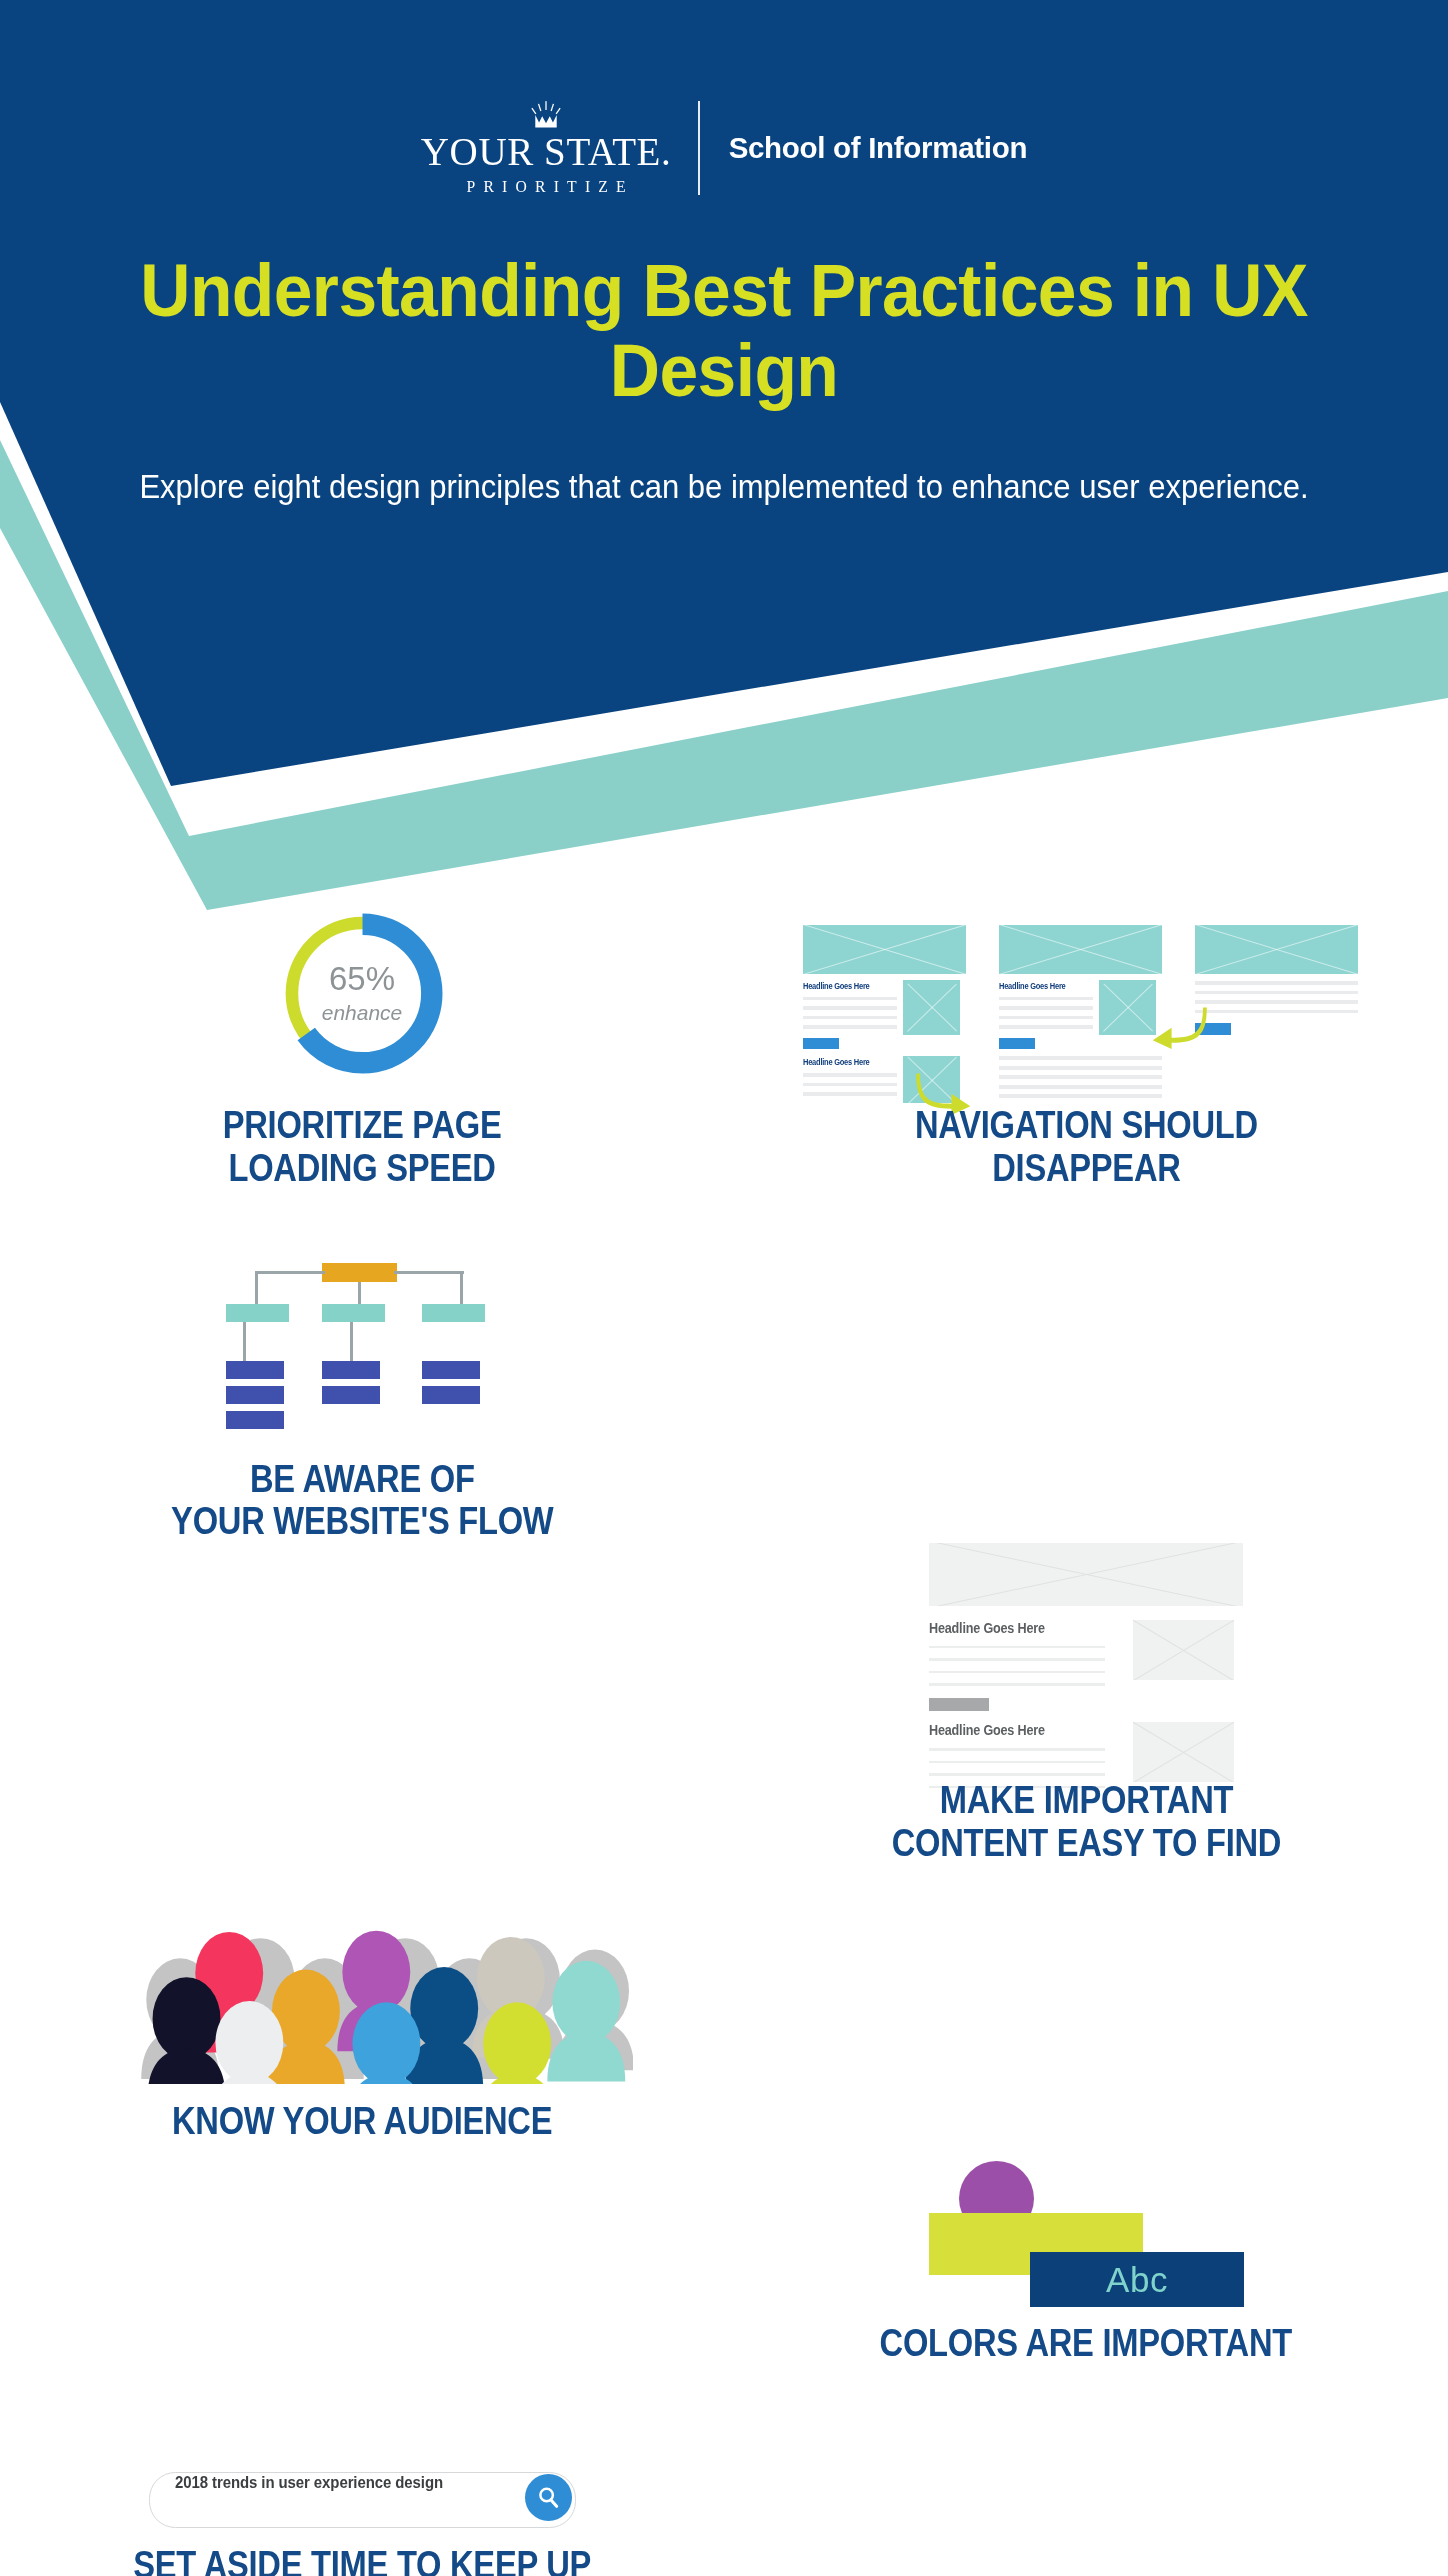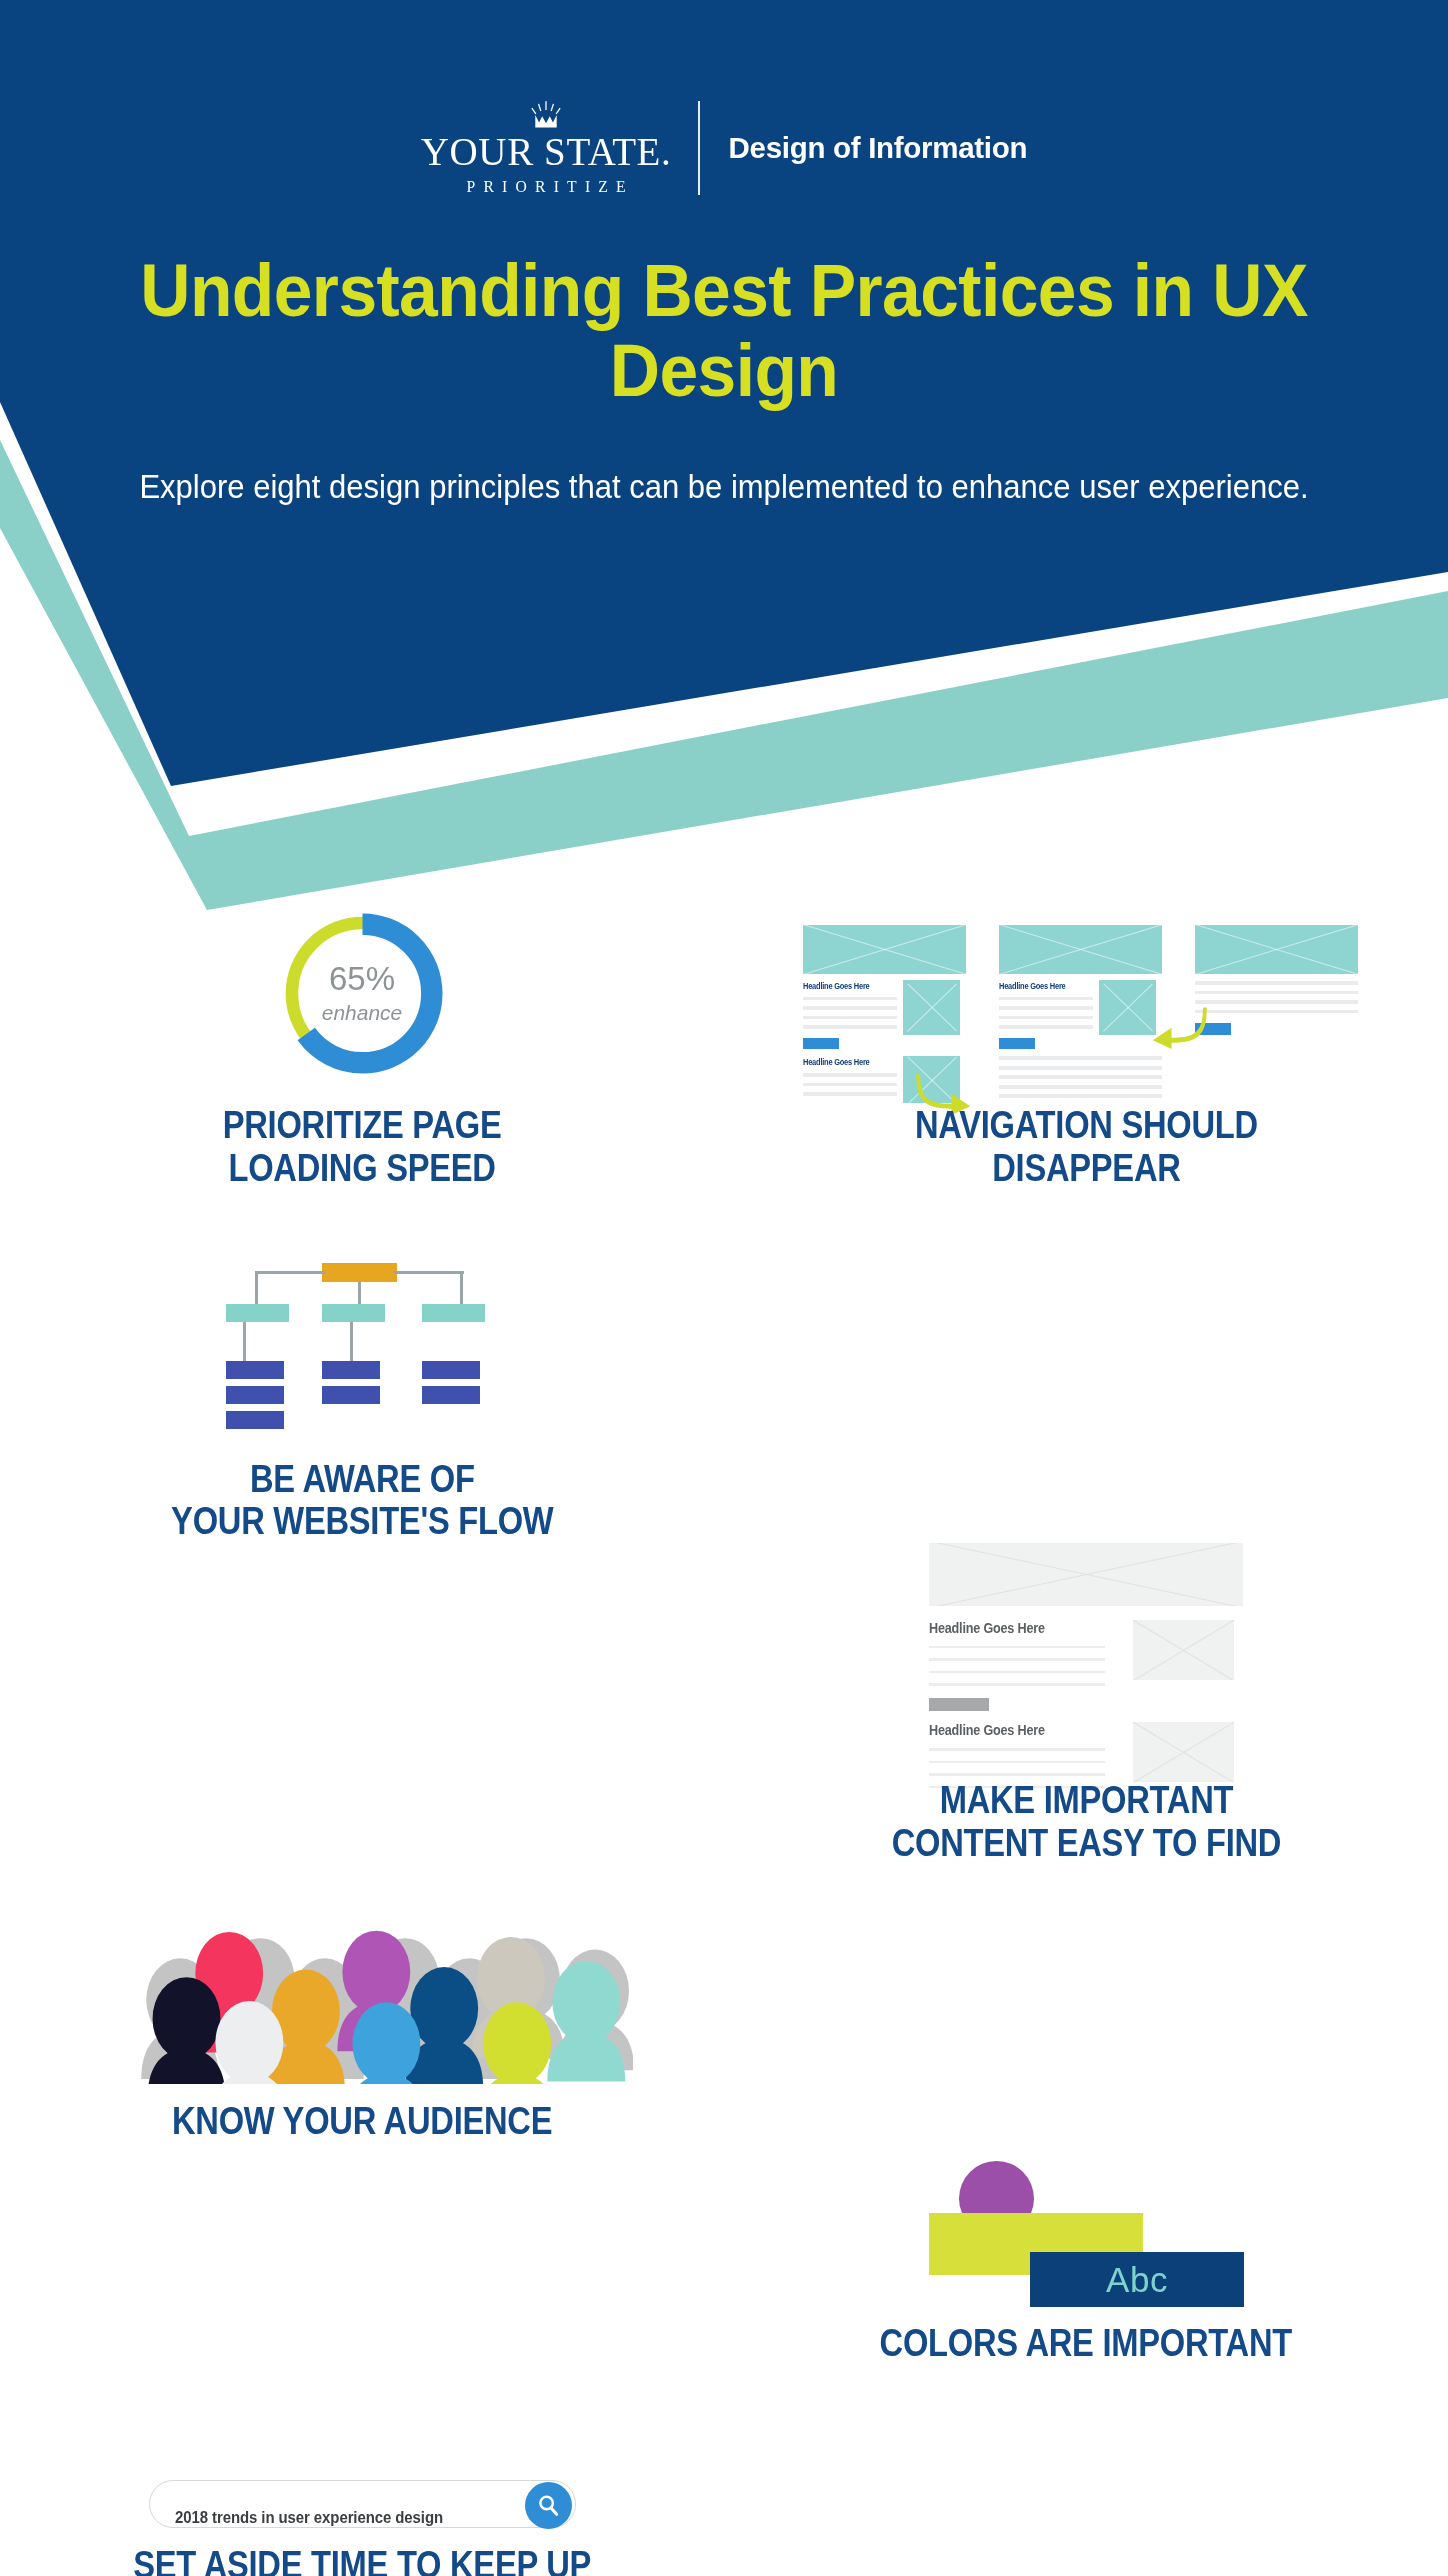--- a/index.html
+++ b/index.html
@@ -139,22 +139,22 @@
   
   .colors { position:relative; width:314px; height:145px; }
   .c-circle { position:absolute; width:75px; height:75px; border-radius:50%; background:#9c4fa8; left:30px; top:0; }
   .c-rect   { position:absolute; width:214px; height:62px; background:#d7e03a; left:0; top:52px; }
   .c-navy   { position:absolute; width:214px; height:55px; background:#0c4078; left:101px; top:91px;
               display:flex; align-items:center; justify-content:center; }
   .c-abc    { color:#7fd3cc; font-size:35px; font-weight:400; letter-spacing:0.6px; }
 
   
   .searchbar {
-    position:relative; width:427px; height:48px; border:1.9px solid #d6d8d9; border-radius:26.4px;
-    background:#fff; display:flex; align-items:flex-end; padding-left:25px;
+    position:relative; width:427px; height:56px; border:1.9px solid #d6d8d9; border-radius:26.4px;
+    background:#fff; display:flex; align-items:flex-start; padding-left:25px;
   }
   .search-text { color:#3c3f41; font-size:16.3px; font-weight:bold; letter-spacing:-0.1px;
                  transform:scaleX(.92); transform-origin:left center; white-space:nowrap; }
   .search-btn {
     position:absolute; right:2.5px; top:1.3px; width:47px; height:47px; border-radius:50%;
     background:#2e8dd4; display:flex; align-items:center; justify-content:center;
   }
 </style>
 </head>
 <body>
@@ -173,21 +173,21 @@
           <rect x="7" y="10" width="2" height="11" transform="rotate(-35 8 16)"></rect>
           <rect x="45" y="10" width="2" height="11" transform="rotate(35 46 16)"></rect>
           <path d="M10 22 L16 34 L21 24 L27 35 L33 24 L38 34 L44 22 L44 42 L10 42 Z"></path>
         </g>
       </svg>
     </span>
     <div id="ks-wordmark">YOUR STATE.</div>
     <div id="ks-sub">PRIORITIZE</div>
   </div>
   <div id="brand-divider"></div>
-  <div id="unit-name">Design of Information</div>
+  <div id="unit-name">School of Information</div>
 </div>
 
 <div id="headline">Understanding Best Practices
 in UX Design</div>
 <div id="subhead">Explore eight design principles that can be implemented
 to enhance user experience.</div>
 
 <div id="grid">
 
   <div class="cell r1">

